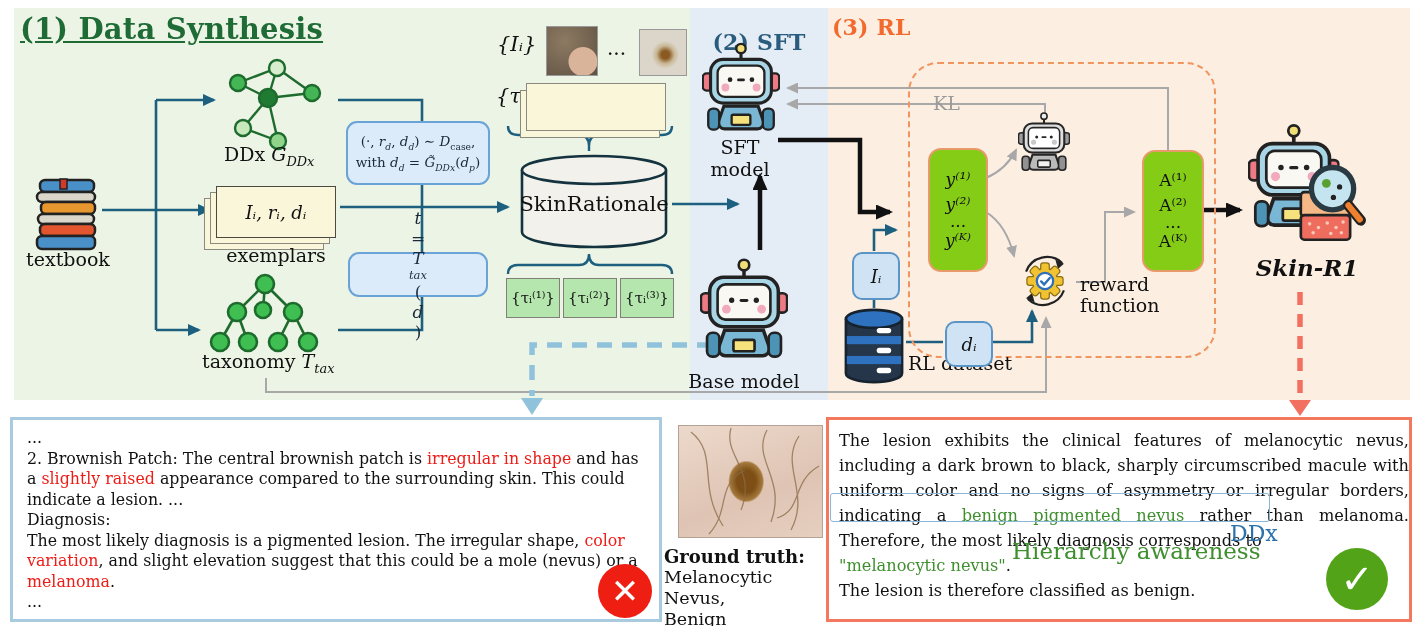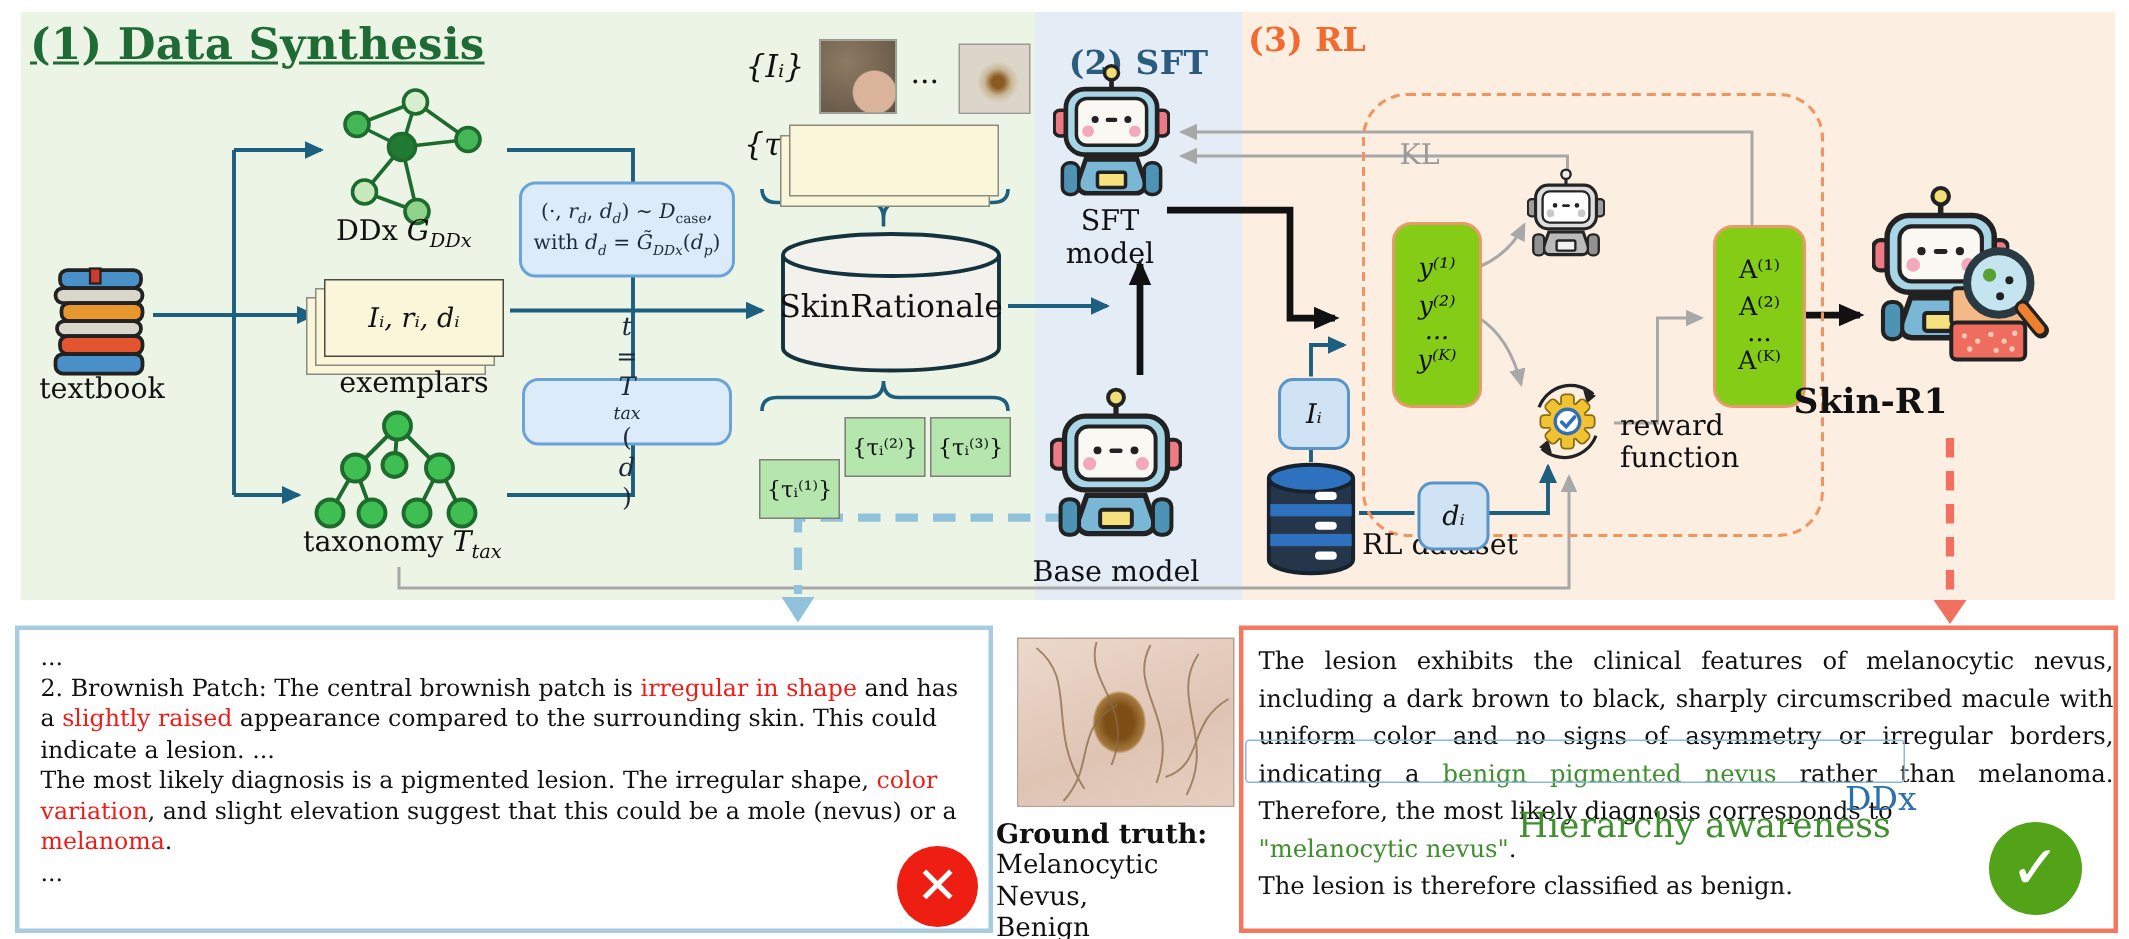--- a/index.html
+++ b/index.html
@@ -234,21 +234,21 @@
   <div class="lbl" style="left:496px;top:84px;font-size:21px;font-style:italic;">{τᵢ}</div>
   <div class="cardback" style="left:520px;top:90px;width:138px;height:46px;"></div>
   <div class="cardback" style="left:526px;top:83px;width:138px;height:46px;"></div>
 
   <svg class="icon" style="left:518px;top:152px;" width="152" height="100" viewBox="0 0 152 100">
     <path d="M4 18 v62 a72 15 0 0 0 144 0 v-62" fill="#f2f1ec" stroke="#15333e" stroke-width="2.6"></path>
     <ellipse cx="76" cy="18" rx="72" ry="14" fill="#f2f1ec" stroke="#15333e" stroke-width="2.6"></ellipse>
   </svg>
   <div class="cyl-text" style="left:518px;top:192px;width:152px;text-align:center;">SkinRationale</div>
 
-  <div class="taubox" style="left:506px;top:278px;width:52px;height:38px;margin-top:28px;">{τᵢ⁽¹⁾}</div>
+  <div class="taubox" style="left:506px;top:278px;width:52px;height:38px;">{τᵢ⁽¹⁾}</div>
   <div class="taubox" style="left:563px;top:278px;width:52px;height:38px;">{τᵢ⁽²⁾}</div>
   <div class="taubox" style="left:620px;top:278px;width:52px;height:38px;">{τᵢ⁽³⁾}</div>
 
   <div class="ptitle" style="left:690px;top:14px;width:138px;text-align:center;color:#2a5d7d;margin-top:15px;">(2) SFT</div>
   <svg class="icon" style="left:702px;top:42px;" width="78" height="98" viewBox="0 0 100 125">
       <use href="#robot"></use>
     </svg>
   <div class="lbl center" style="left:690px;top:136px;width:100px;">SFT model</div>
   <svg class="icon" style="left:700px;top:258px;" width="88" height="110" viewBox="0 0 100 125">
       <use href="#robot"></use>
@@ -306,25 +306,26 @@
       <circle cx="94" cy="125" r="2"></circle>
         <circle cx="106" cy="124" r="2"></circle>
     </g>
     <circle cx="96" cy="74" r="24" fill="#c4e4ef" stroke="#2a3a42" stroke-width="6"></circle>
     <circle cx="89" cy="68" r="5" fill="#58a030"></circle>
     <circle cx="104" cy="72" r="3" fill="#222"></circle>
     <circle cx="97" cy="84" r="3" fill="#222"></circle>
     <line x1="114" y1="93" x2="128" y2="110" stroke="#222" stroke-width="12" stroke-linecap="round"></line>
     <line x1="114" y1="93" x2="127" y2="109" stroke="#ef8030" stroke-width="7" stroke-linecap="round"></line>
   </svg>
-  <div class="lbl center" style="left:1188px;top:254px;width:118px;font-weight:bold;font-size:23px;">Skin-R1</div>
+  <div class="lbl center" style="left:1248px;top:254px;width:118px;font-weight:bold;font-size:23px;font-style:italic;">Skin-R1</div>
 
   <div class="bpanel" style="left:10px;top:417px;width:652px;height:205px;border:3px solid #a9cbdf;padding:8px 14px;font-size:15.8px;line-height:1.3;">
     <p><span>...</span></p>
     <p><span>2. Brownish Patch: The central brownish patch is </span><span style="color: rgb(237, 28, 22);">irregular in shape</span><span> and has a </span><span style="color: rgb(237, 28, 22);">slightly raised</span><span> appearance compared to the surrounding skin. This could indicate a lesion. ...</span></p>
+    <p><span>Diagnosis:</span></p>
     <p><span>The most likely diagnosis is a pigmented lesion. The irregular shape, </span><span style="color: rgb(237, 28, 22);">color variation</span><span>, and slight elevation suggest that this could be a mole (nevus) or a </span><span style="color: rgb(237, 28, 22);">melanoma</span><span>.</span></p>
     <p><span>...</span></p>
 
   </div>
   <div class="circ" style="left:598px;top:564px;width:54px;height:54px;background:#ee1e12;font-size:34px;font-family:'DejaVu Sans','Liberation Sans',sans-serif;">✕</div>
 
   <div class="abs" style="left:678px;top:425px;width:143px;height:111px;border:1px solid #b5a294;background:radial-gradient(ellipse 24px 28px at 47% 50%, #7d4f16 0 40%, #a5793c 68%, rgba(0,0,0,0) 75%),linear-gradient(160deg,#ecd9cb,#dfc4b4 60%,#e6cfc0);">
     <svg width="143" height="111" viewBox="0 0 143 111" style="display:block">
       <g fill="none" stroke="#8a6a48" stroke-width="1.3" opacity=".75">
         <path d="M12 6 C40 28 18 60 44 100"></path>

